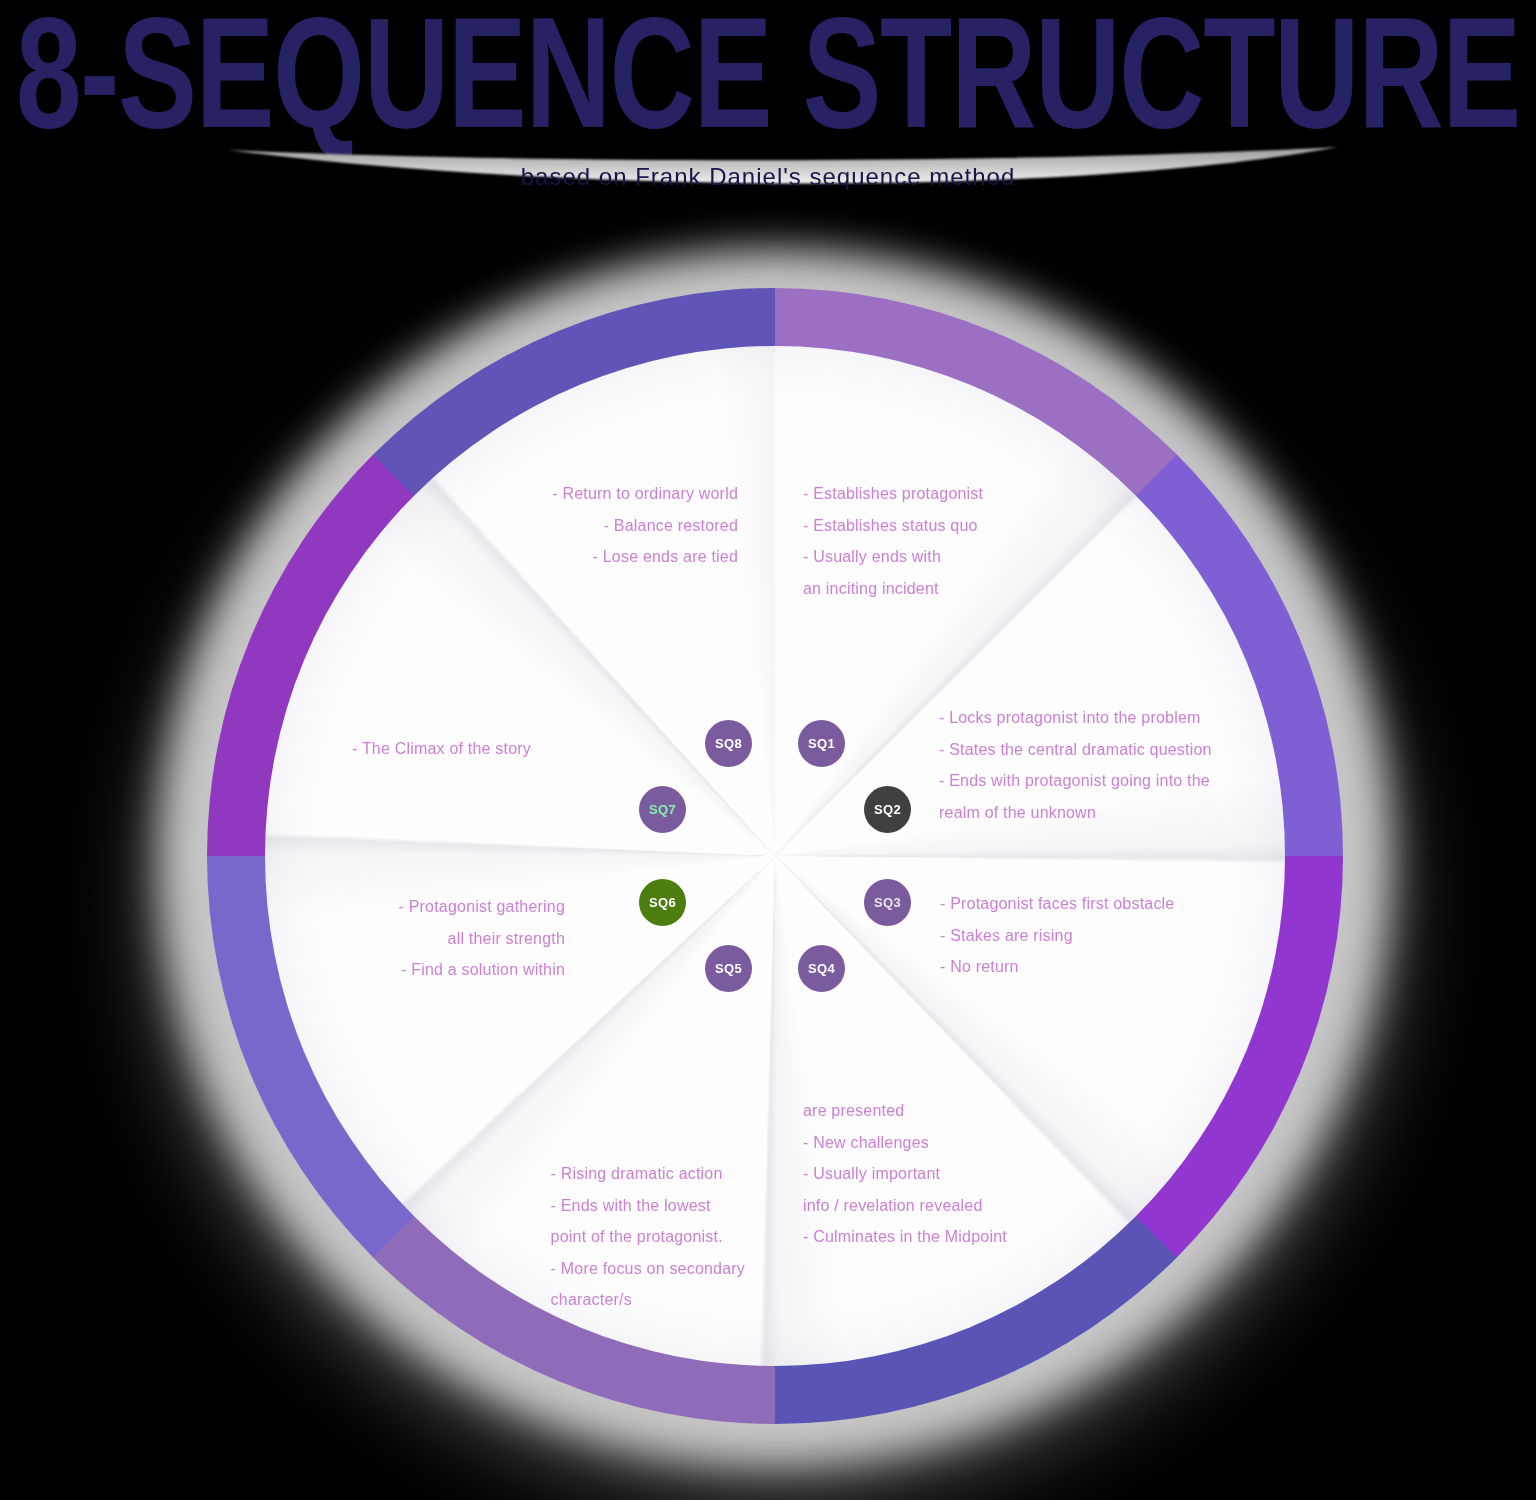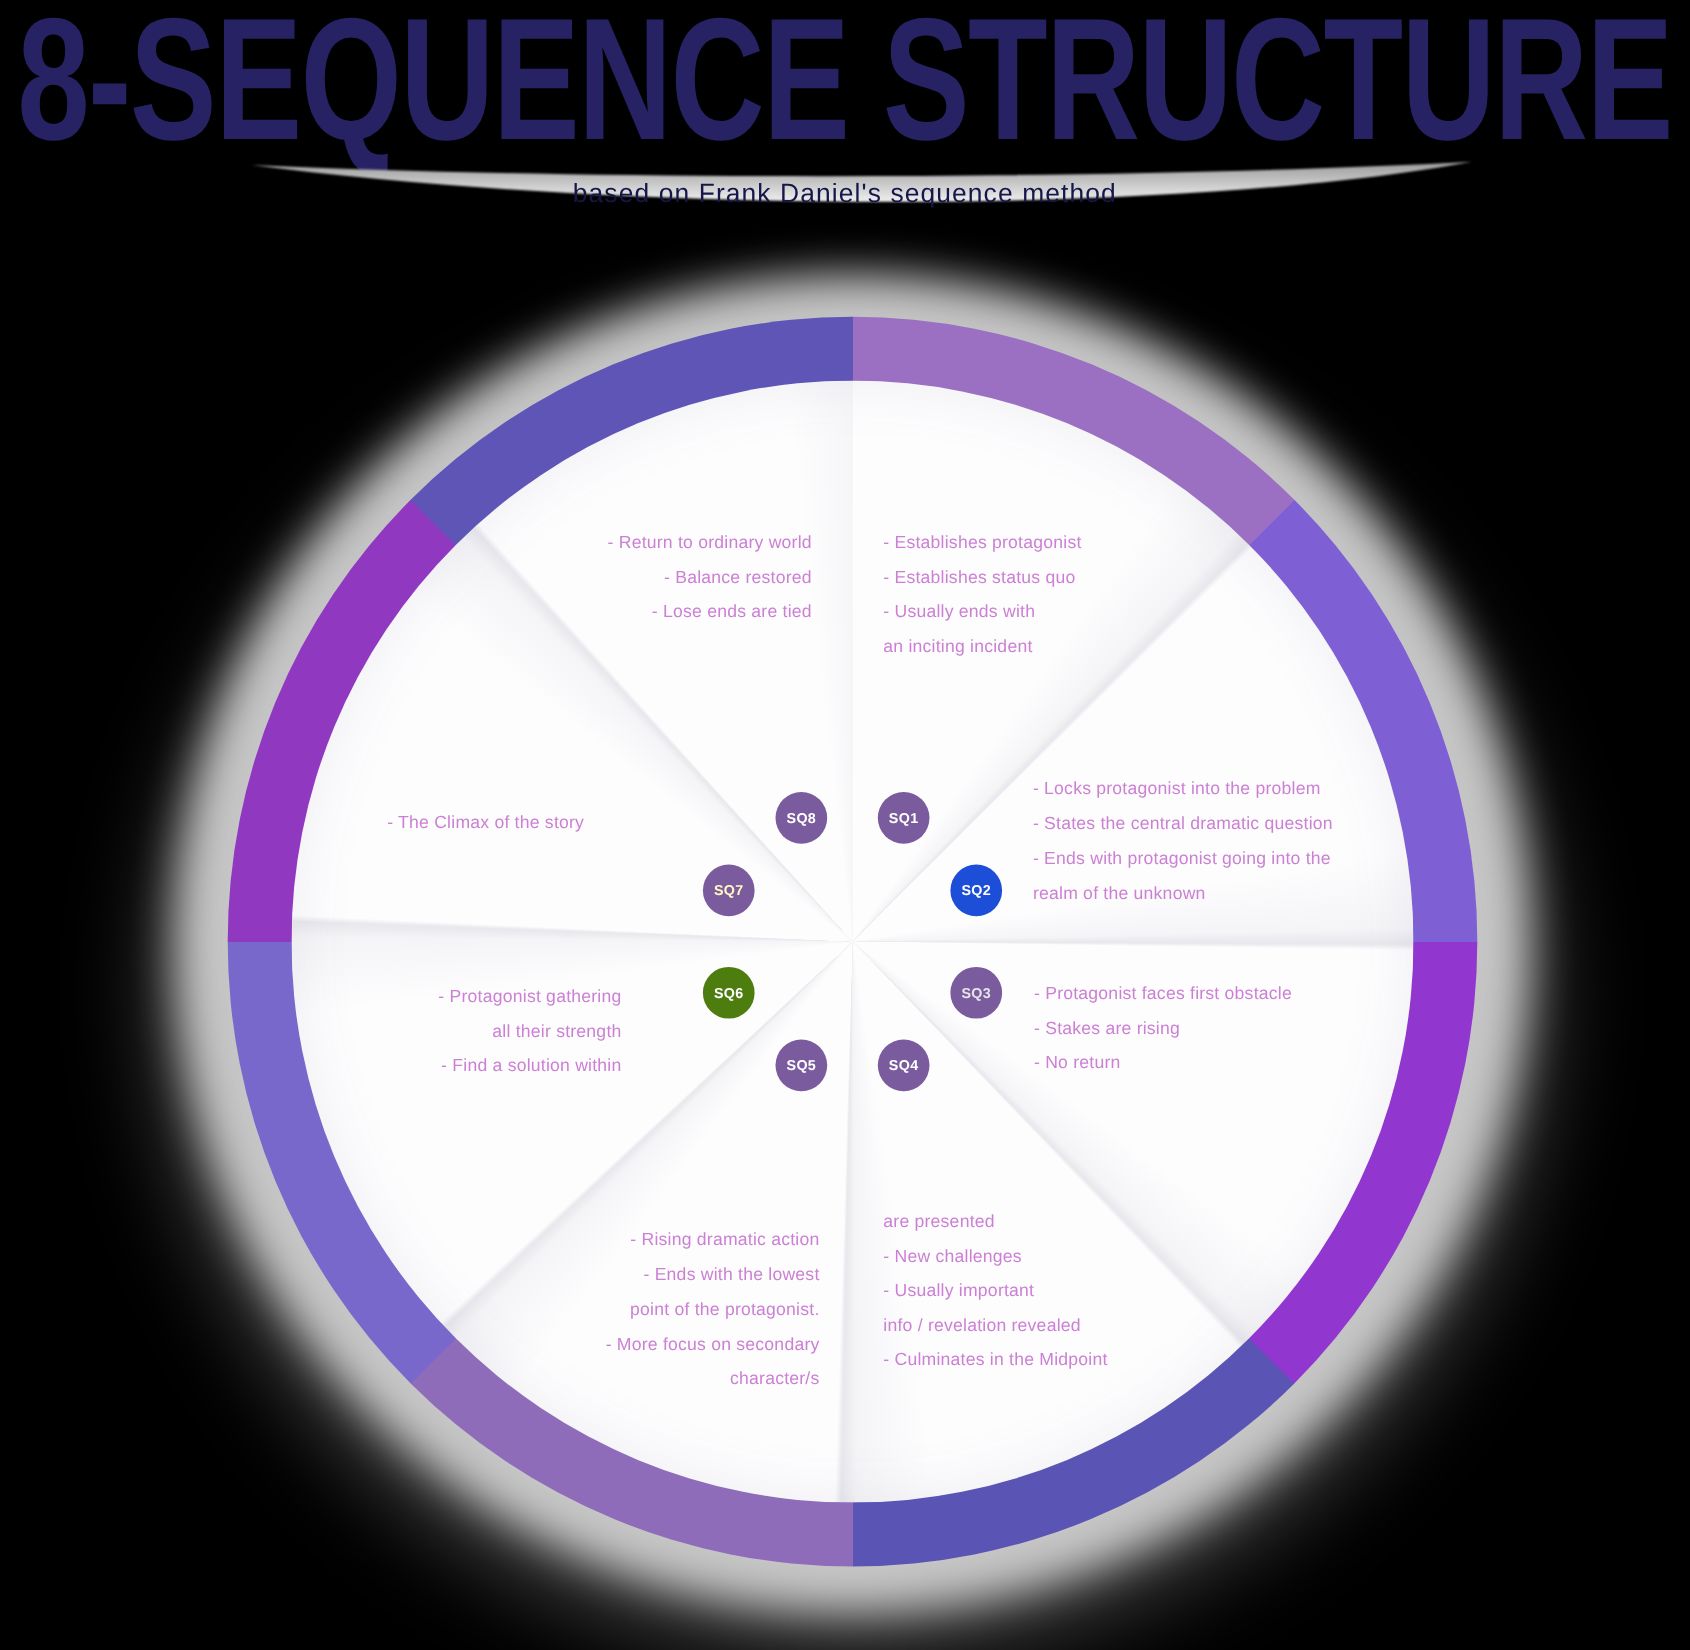--- a/index.html
+++ b/index.html
@@ -55,21 +55,21 @@
   .b7{left:432px;top:498px;} .b8{left:498px;top:432px;}
   
   .seqtext{
     position:absolute;font-size:16px;line-height:31.5px;color:#cc80d4;
     letter-spacing:.2px;white-space:nowrap;
   }
   .t1{left:803px;top:478px;text-align:left;}
   .t2{left:939px;top:702px;text-align:left;}
   .t3{left:940px;top:888px;text-align:left;}
   .t4{left:803px;top:1095px;text-align:left;}
-  .t5{right:791px;top:1112px;text-align:right;}
+  .t5{right:791px;top:1158px;text-align:left;}
   .t6{right:971px;top:891px;text-align:right;}
   .t7{right:1005px;top:733px;text-align:center;}
   .t8{right:798px;top:478px;text-align:right;}
 </style>
 </head>
 <body>
 
 <div class="stage">
 
   <div class="title">
@@ -92,26 +92,26 @@
   <div class="subtitle">based on Frank Daniel's sequence method</div>
 
   <div class="halo2"></div>
   <div class="halo"></div>
 
   <div class="wheel">
     <div class="ring" style="background: conic-gradient(rgb(155, 112, 195) 0deg, rgb(155, 112, 195) 45deg, rgb(127, 95, 212) 45deg, rgb(127, 95, 212) 90deg, rgb(145, 54, 207) 90deg, rgb(145, 54, 207) 135deg, rgb(90, 84, 180) 135deg, rgb(90, 84, 180) 180deg, rgb(142, 108, 186) 180deg, rgb(142, 108, 186) 225deg, rgb(121, 104, 204) 225deg, rgb(121, 104, 204) 270deg, rgb(145, 56, 193) 270deg, rgb(145, 56, 193) 315deg, rgb(94, 85, 183) 315deg, rgb(94, 85, 183) 360deg);"></div>
     <div class="disc"></div>
 
     <div class="badge b1" style="background: rgb(122, 91, 158); color: rgb(255, 255, 255);">SQ1</div>
-    <div class="badge b2" style="background: #1d4ed8; color: rgb(255, 255, 255);">SQ2</div>
+    <div class="badge b2" style="background: #404040; color: rgb(255, 255, 255);">SQ2</div>
     <div class="badge b3" style="background: rgb(122, 91, 158); color: #e5e5e5;">SQ3</div>
     <div class="badge b4" style="background: rgb(122, 91, 158); color: rgb(255, 255, 255);">SQ4</div>
     <div class="badge b5" style="background: rgb(122, 91, 158); color: rgb(255, 255, 255);">SQ5</div>
     <div class="badge b6" style="background: #4d7c0f; color: rgb(255, 255, 255);">SQ6</div>
-    <div class="badge b7" style="background: rgb(122, 91, 158); color: #fef9c3;">SQ7</div>
+    <div class="badge b7" style="background: rgb(122, 91, 158); color: #86efac;">SQ7</div>
     <div class="badge b8" style="background: rgb(122, 91, 158); color: rgb(255, 255, 255);">SQ8</div>
   </div>
 
   <div class="seqtext t2" style="color: rgb(204, 128, 212);">
     <div>- Locks protagonist into the problem</div>
     <div>- States the central dramatic question</div>
     <div>- Ends with protagonist going into the</div>
     <div>realm of the unknown</div>
   </div>
 

